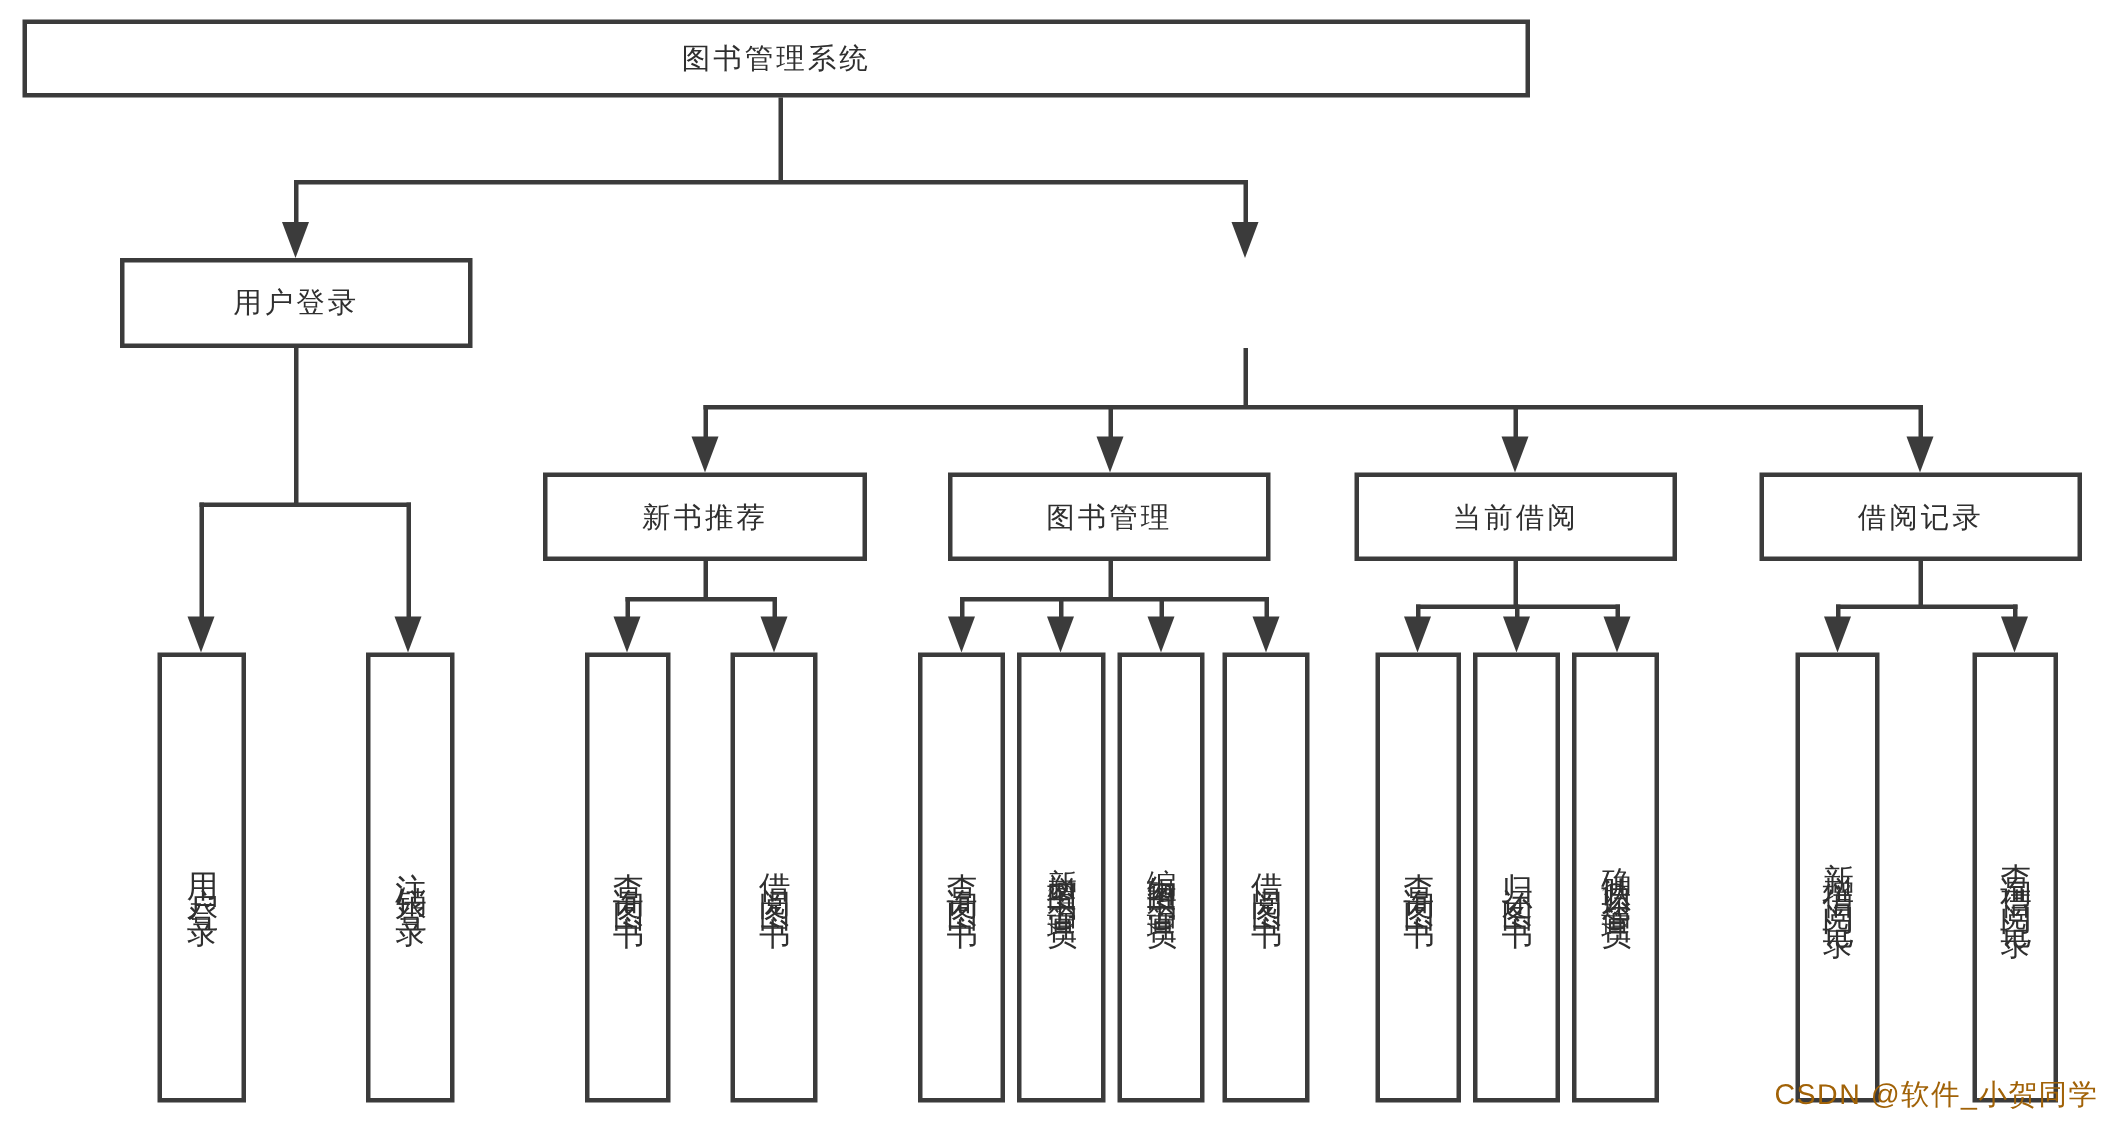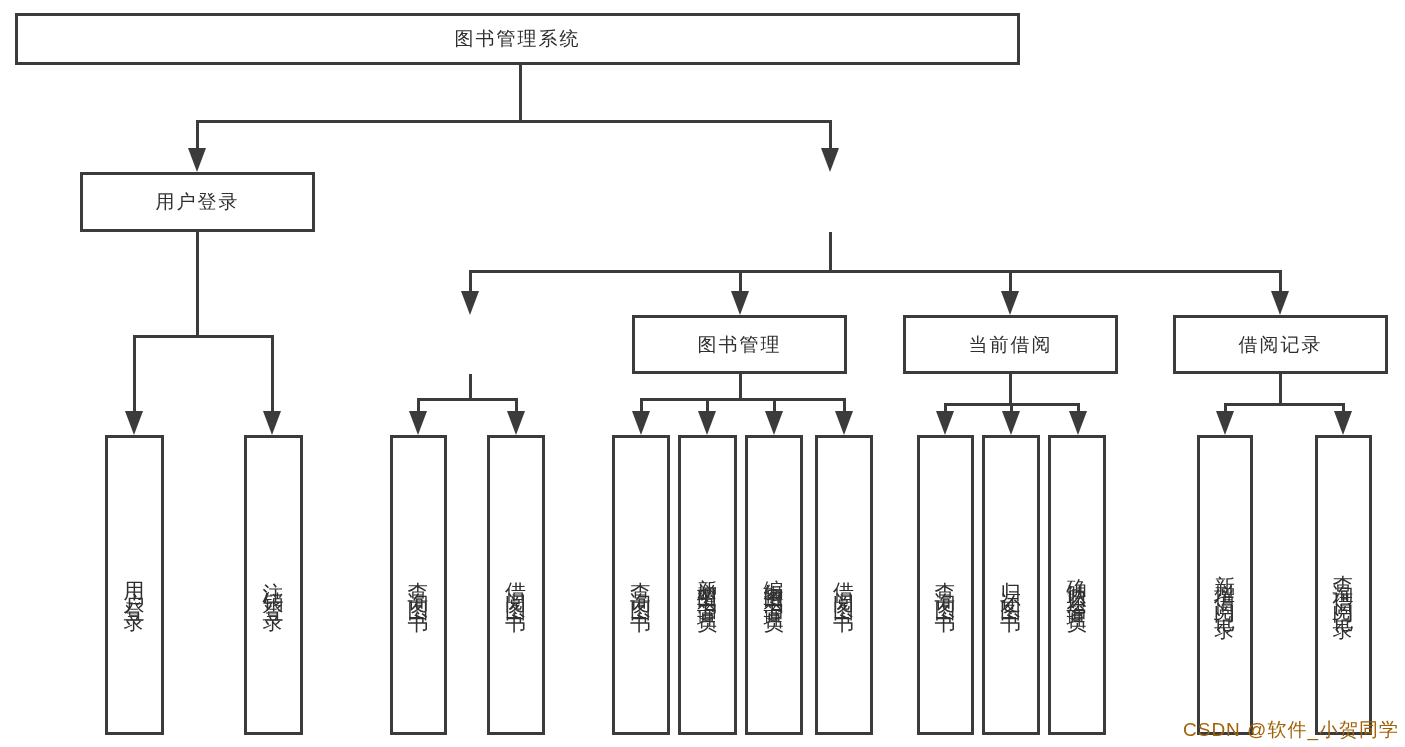--- a/index.html
+++ b/index.html
@@ -84,20 +84,23 @@
   <div class="hline" style="left:469px; top:270px; width:813px;"></div>
   <div class="vline" style="left:469px; top:270px; height:23px;"></div>
   <div class="arrow" style="left:461px; top:291px;"></div>
   <div class="vline" style="left:739px; top:270px; height:23px;"></div>
   <div class="arrow" style="left:731px; top:291px;"></div>
   <div class="vline" style="left:1009px; top:270px; height:23px;"></div>
   <div class="arrow" style="left:1001px; top:291px;"></div>
   <div class="vline" style="left:1279px; top:270px; height:23px;"></div>
   <div class="arrow" style="left:1271px; top:291px;"></div>
 
+  <div class="box hbox" style="left:362px; top:315px; width:216px; height:59px;">
+    <span>新书推荐</span>
+  </div>
   <div class="box hbox" style="left:632px; top:315px; width:215px; height:59px;">
     <span>图书管理</span>
   </div>
   <div class="box hbox" style="left:1173px; top:315px; width:215px; height:59px;">
     <span>借阅记录</span>
   </div>
   <div class="box hbox" style="left:903px; top:315px; width:215px; height:59px;">
     <span>当前借阅</span>
   </div>
 

